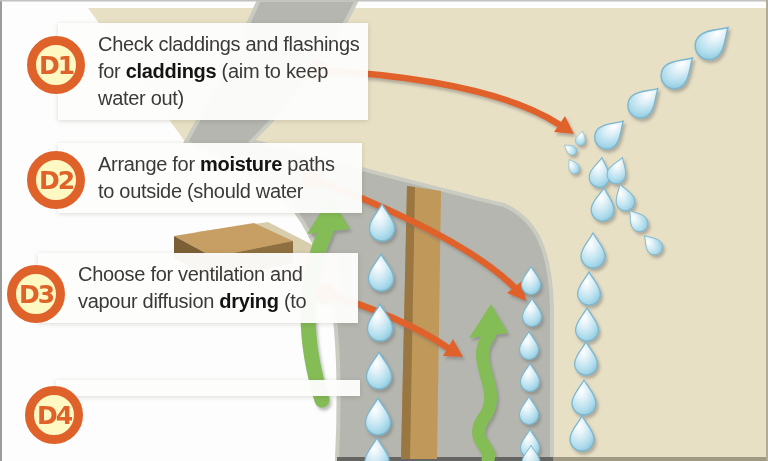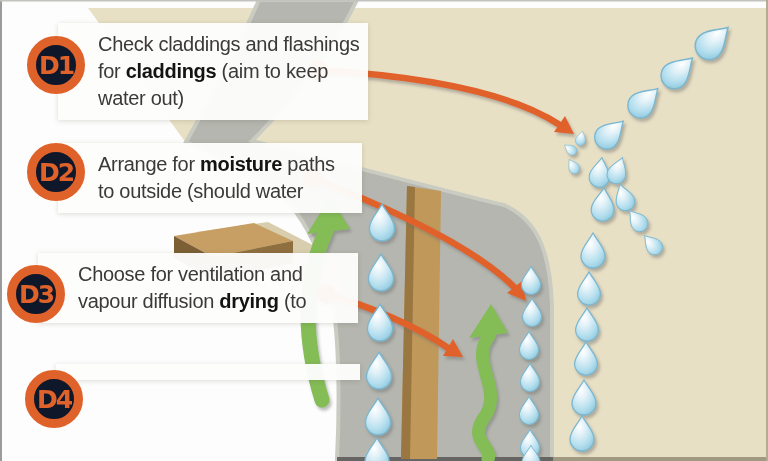--- a/index.html
+++ b/index.html
@@ -4,27 +4,27 @@
 <style>
   html,body{margin:0;padding:0;background:#ffffff;}
   .stage{position:relative;width:768px;height:461px;background:#fdfdfd;overflow:hidden;
          font-family:"Liberation Sans",sans-serif;}
   svg.illustration{position:absolute;left:0;top:0;}
   .card{position:absolute;background:rgba(253,253,252,0.96);
         padding:8px 12px 8px 40px;box-shadow:0 1px 5px rgba(70,65,50,0.18);}
   .card .line{font-size:20px;line-height:27px;color:#3b3a39;letter-spacing:-0.3px;white-space:nowrap;}
   .card .line b{color:#141414;}
   .badge{position:absolute;left:-31px;width:58px;height:58px;box-sizing:border-box;
-         border:9px solid #e0622b;border-radius:50%;background:#0f172a;color:#e0622b;
+         border:9px solid #e0622b;border-radius:50%;background:#fef9c3;color:#e0622b;
          display:flex;align-items:center;justify-content:center;
          font-family:"DejaVu Sans",sans-serif;font-weight:700;font-size:25px;letter-spacing:-2px;}
   .card-d1{left:58px;top:23px;width:258px;}  .card-d1 .badge{top:13px;}
-  .card-d2{left:58px;top:143px;width:252px;} .card-d2 .badge{top:0;}
+  .card-d2{left:58px;top:143px;width:252px;} .card-d2 .badge{top:8px;}
   .card-d3{left:38px;top:253px;width:268px;} .card-d3 .badge{top:12px;}
-  .card-d4{left:56px;top:364px;width:252px;} .card-d4 .badge{top:6px;}
+  .card-d4{left:56px;top:380px;width:252px;} .card-d4 .badge{top:6px;}
 </style>
 </head>
 <body>
 
 <div class="stage">
 
   <svg class="illustration" width="768" height="461" viewBox="0 0 768 461">
     <defs>
       <radialGradient id="dropGrad" cx="38%" cy="30%" r="78%">
         <stop offset="0%" stop-color="#ffffff"></stop>

